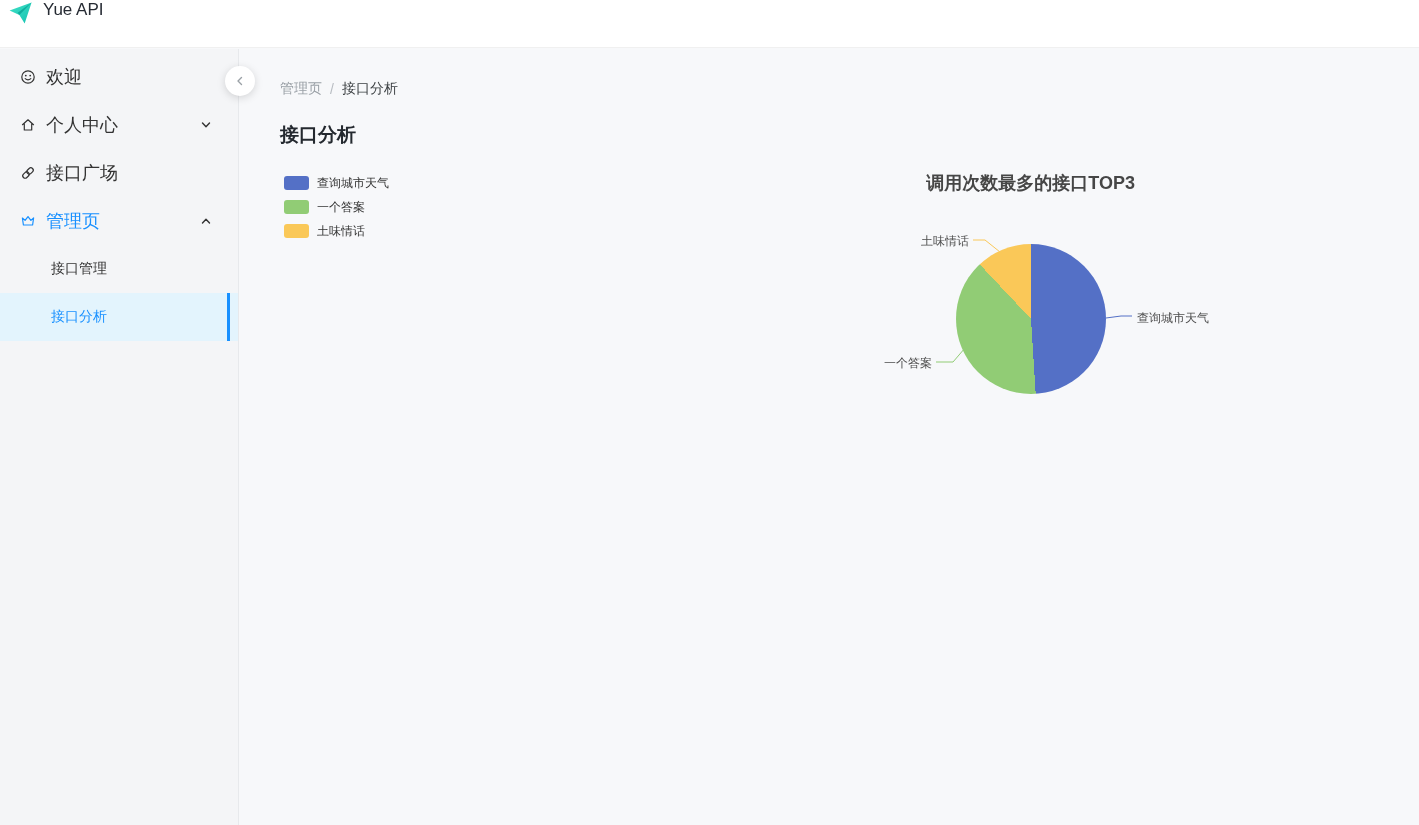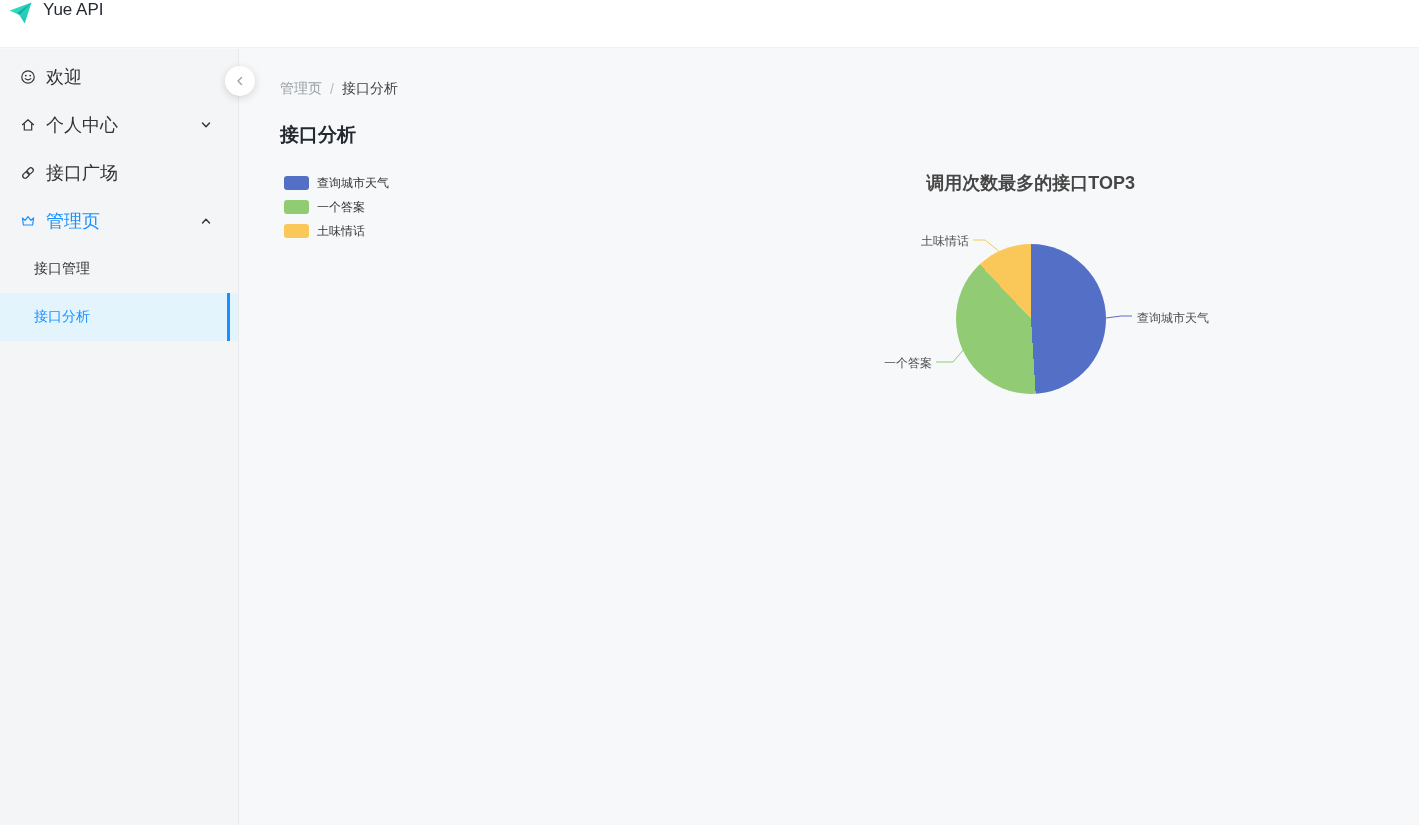--- a/index.html
+++ b/index.html
@@ -19,21 +19,21 @@
   .sidebar { position:absolute; left:0; top:49px; width:239px; height:776px;
     background:#f4f5f7; border-right:1px solid #e7e9ec; }
   .menu { padding-top:4px; }
   .menu-item { position:relative; height:48px; display:flex; align-items:center;
     padding-left:20px; font-size:18px; color:#333; cursor:pointer; }
   .menu-item .mi-icon { width:16px; height:16px; margin-right:10px; flex:0 0 16px; }
   .menu-item .chev { position:absolute; right:26px; top:50%; transform:translateY(-50%);
     width:12px; height:12px; }
   .menu-item.active-parent { color:#1890ff; }
   .sub-item { position:relative; height:48px; display:flex; align-items:center;
-    padding-left:34px; font-size:14px; color:#333; cursor:pointer; }
+    padding-left:51px; font-size:14px; color:#333; cursor:pointer; }
   .sub-item.selected { background:#e3f4fd; color:#1890ff; }
   .sub-item.selected::after { content:""; position:absolute; right:8px; top:0;
     width:3px; height:48px; background:#1890ff; }
   .collapse-btn { position:absolute; left:225px; top:66px; width:30px; height:30px;
     border-radius:50%; background:#ffffff; box-shadow:0 2px 8px rgba(0,0,0,0.15);
     display:flex; align-items:center; justify-content:center; cursor:pointer; z-index:6; }
 
   
   .content { position:absolute; left:240px; top:49px; width:1179px; height:776px;
     background:#f7f8fa; }

